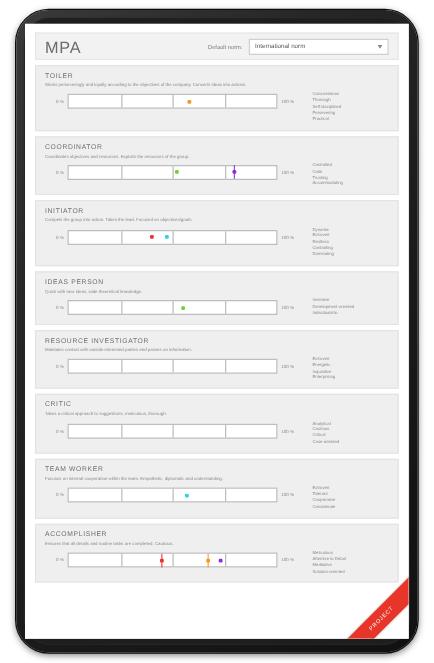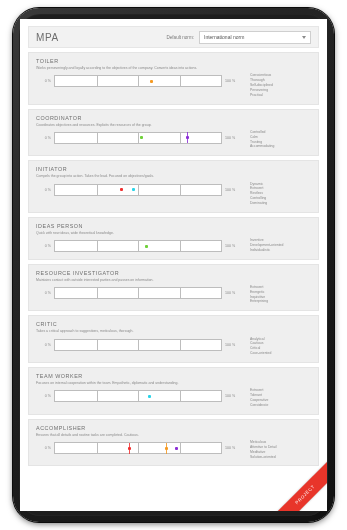--- a/index.html
+++ b/index.html
@@ -65,21 +65,21 @@
     margin: 7px 8px 0 8px;
     height: 22px;
     background: #f2f2f2;
     border: 1px solid #e6e6e6;
     display: flex;
     align-items: center;
     padding: 0 7px;
     box-sizing: border-box;
   }
   #app-title {
-    font-size: 10px;
+    font-size: 13px;
     color: #6d6d6d;
     letter-spacing: 0.6px;
     flex: 0 0 auto;
   }
   #norm-area {
     margin-left: auto;
     display: flex;
     align-items: center;
     gap: 5px;
   }

